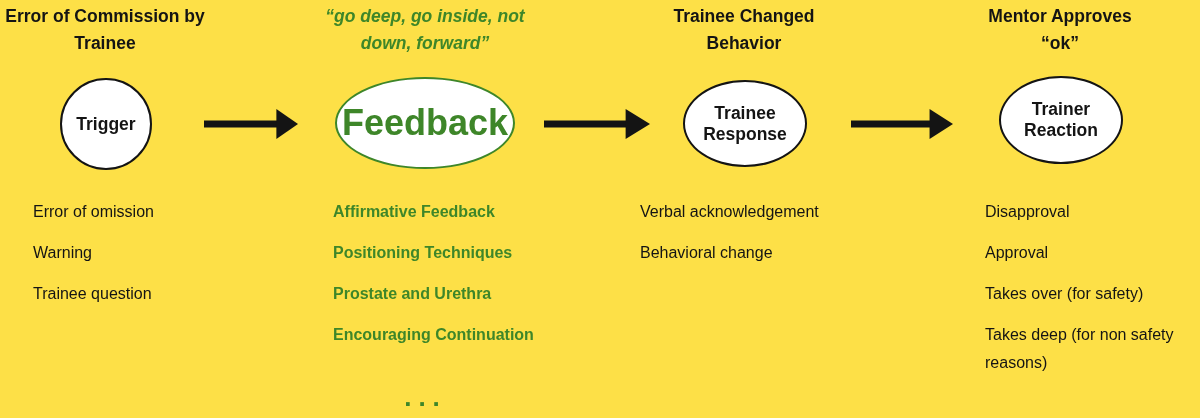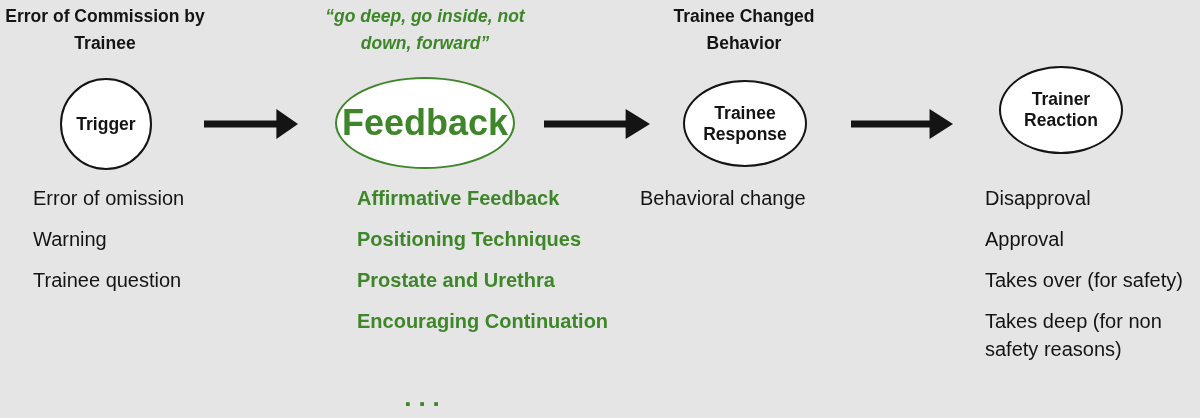--- a/index.html
+++ b/index.html
@@ -9,21 +9,21 @@
   * { margin: 0; padding: 0; box-sizing: border-box; }
   html, body { background: #ffffff; }
   body {
     font-family: "Liberation Sans", sans-serif;
     color: var(--black);
   }
   .canvas {
     position: relative;
     width: 1200px;
     height: 418px;
-    background: #e5e5e5;
+    background: #fde047;
     overflow: hidden;
   }
   
   .hdr {
     position: absolute;
     top: 3px;
     text-align: center;
     font-size: 17.5px;
     font-weight: 700;
     line-height: 27px;
@@ -54,23 +54,23 @@
     color: var(--green);
     font-size: 36px;
     line-height: 30px;
   }
   
   .arrow { position: absolute; }
   .arrow svg { display: block; width: 100%; height: 100%; }
   
   .list {
     position: absolute;
-    top: 184px;
+    top: 198px;
     list-style: none;
-    font-size: 20px;
+    font-size: 16px;
     line-height: 28px;
     color: var(--black);
   }
   .list li { margin-bottom: 13px; }
   .list.green-list li {
     color: var(--green);
     font-weight: 700;
   }
   .ellipsis {
     position: absolute;
@@ -95,32 +95,36 @@
     <div>Trainee</div>
   </div>
   <div class="hdr quote" style="left:315px; width:220px;text-align:center;">
     <div>“go deep, go inside, not</div>
     <div>down, forward”</div>
   </div>
   <div class="hdr" style="left:634px; width:220px;">
     <div>Trainee Changed</div>
     <div>Behavior</div>
   </div>
+  <div class="hdr" style="left:950px; width:220px;">
+    <div>Mentor Approves</div>
+    <div>“ok”</div>
+  </div>
 
   <div class="node" style="left:60px; top:78px; width:92px; height:92px;">
     <div>Trigger</div>
   </div>
   <div class="node green" style="left:335px; top:77px; width:180px; height:92px;">
     <div>Feedback</div>
   </div>
   <div class="node" style="left:683px; top:80px; width:124px; height:87px;">
     <div>Trainee</div>
     <div>Response</div>
   </div>
-  <div class="node" style="left:999px; top:66px; width:124px; height:88px;">
+  <div class="node" style="left:999px; top:76px; width:124px; height:88px;">
     <div>Trainer</div>
     <div>Reaction</div>
   </div>
 
   <div class="arrow" style="left:204px; top:106px; width:94px; height:36px;">
     <svg viewBox="0 0 100 36" preserveAspectRatio="none">
       <line x1="0" y1="18" x2="80" y2="18" stroke="#141414" stroke-width="7"></line>
       <polygon points="77,3 100,18 77,33" fill="#141414"></polygon>
     </svg>
   </div>
@@ -136,29 +140,30 @@
       <polygon points="77,3 100,18 77,33" fill="#141414"></polygon>
     </svg>
   </div>
 
   <ul class="list" style="left:33px; width:280px;">
     <li>Error of omission</li>
     <li>Warning</li>
     <li>Trainee question</li>
   </ul>
 
-  <ul class="list green-list" style="left:333px; width:300px;margin-left:24px;">
+  <ul class="list green-list" style="left:333px; width:300px;">
     <li>Affirmative Feedback</li>
     <li>Positioning Techniques</li>
     <li>Prostate and Urethra</li>
     <li>Encouraging Continuation</li>
   </ul>
   <div class="ellipsis">...</div>
 
   <ul class="list" style="left:640px; width:290px;">
+    <li>Verbal acknowledgement</li>
     <li>Behavioral change</li>
   </ul>
 
   <ul class="list" style="left:985px; width:212px;">
     <li>Disapproval</li>
     <li>Approval</li>
     <li>Takes over (for safety)</li>
     <li>Takes deep (for non safety reasons)</li>
   </ul>
 

